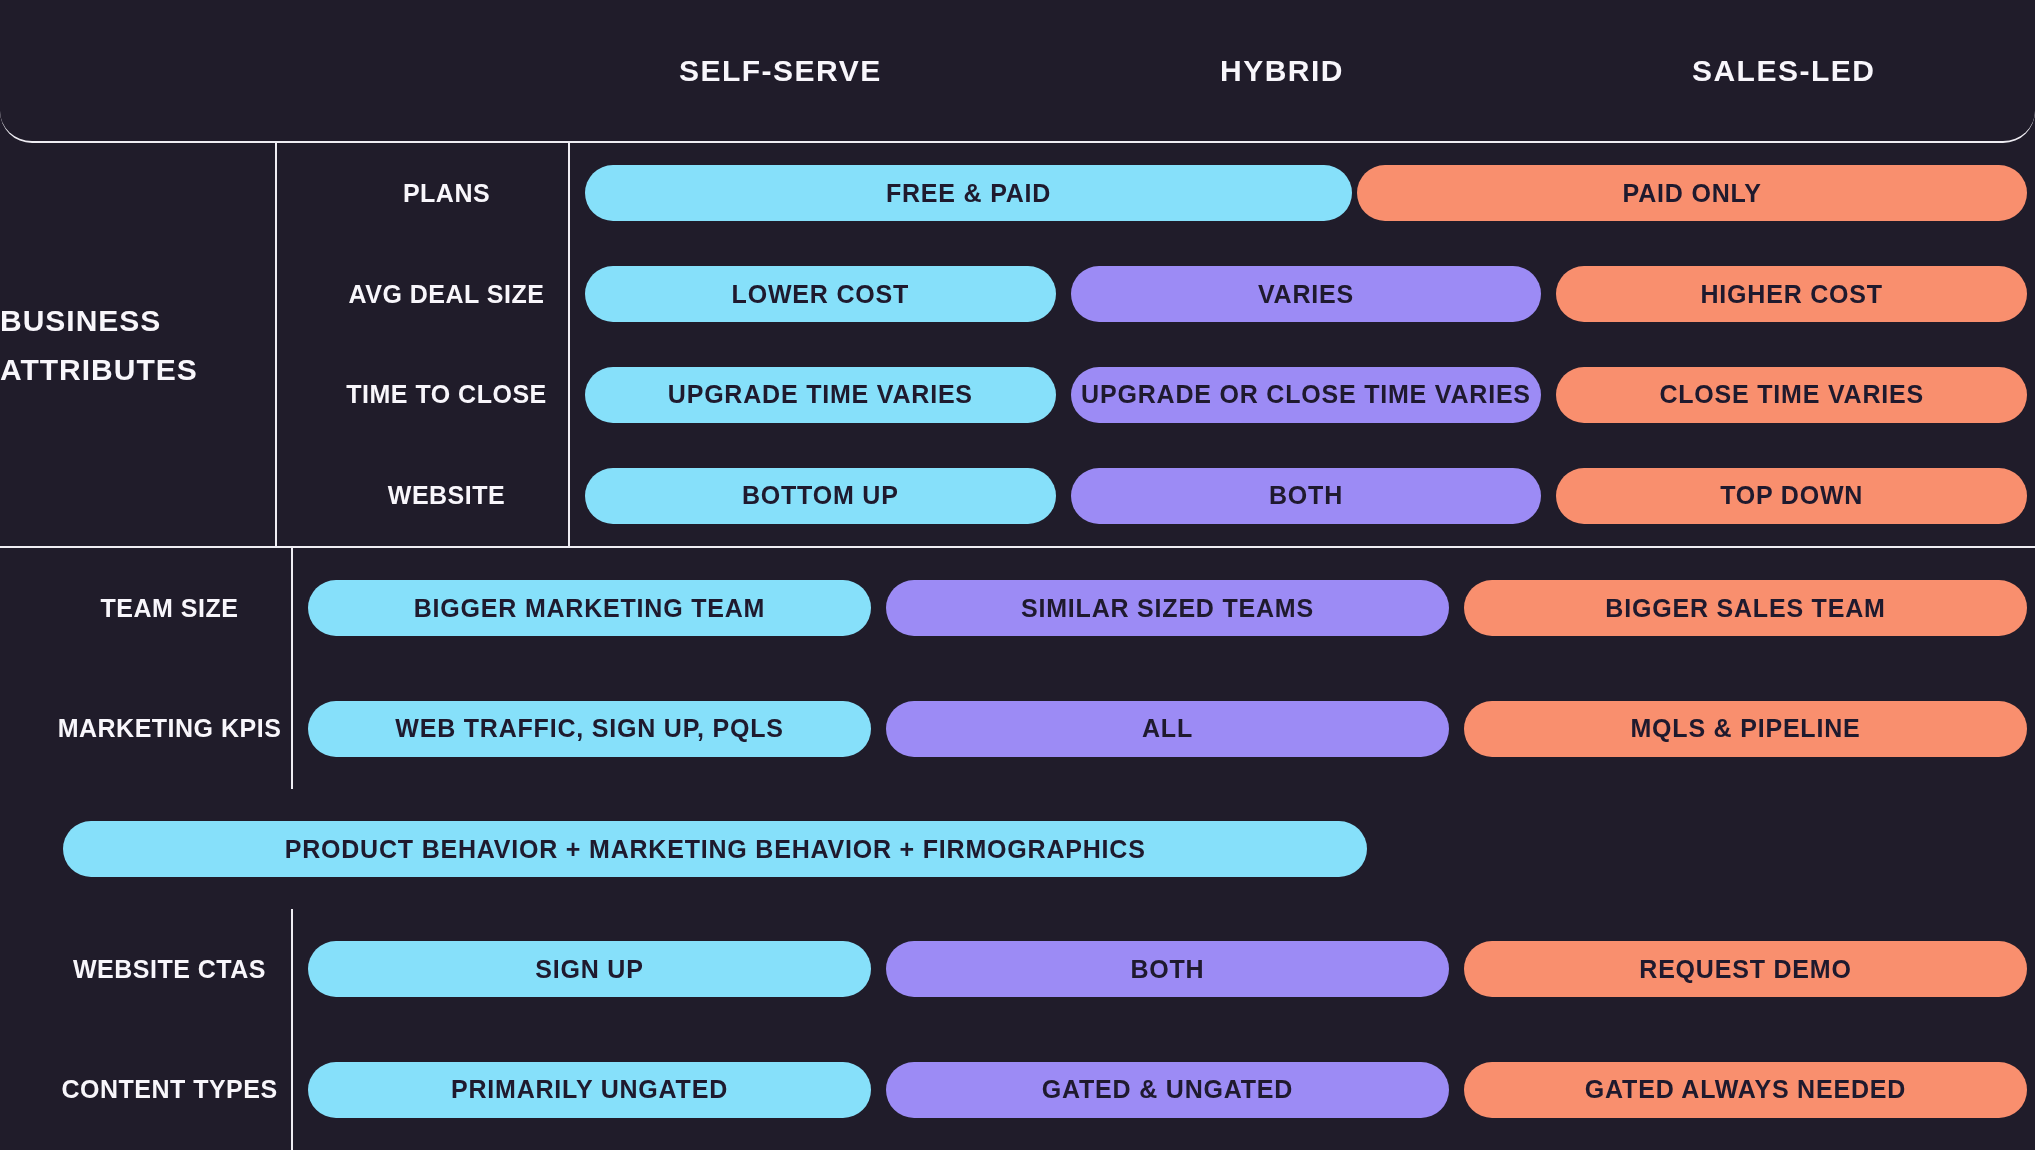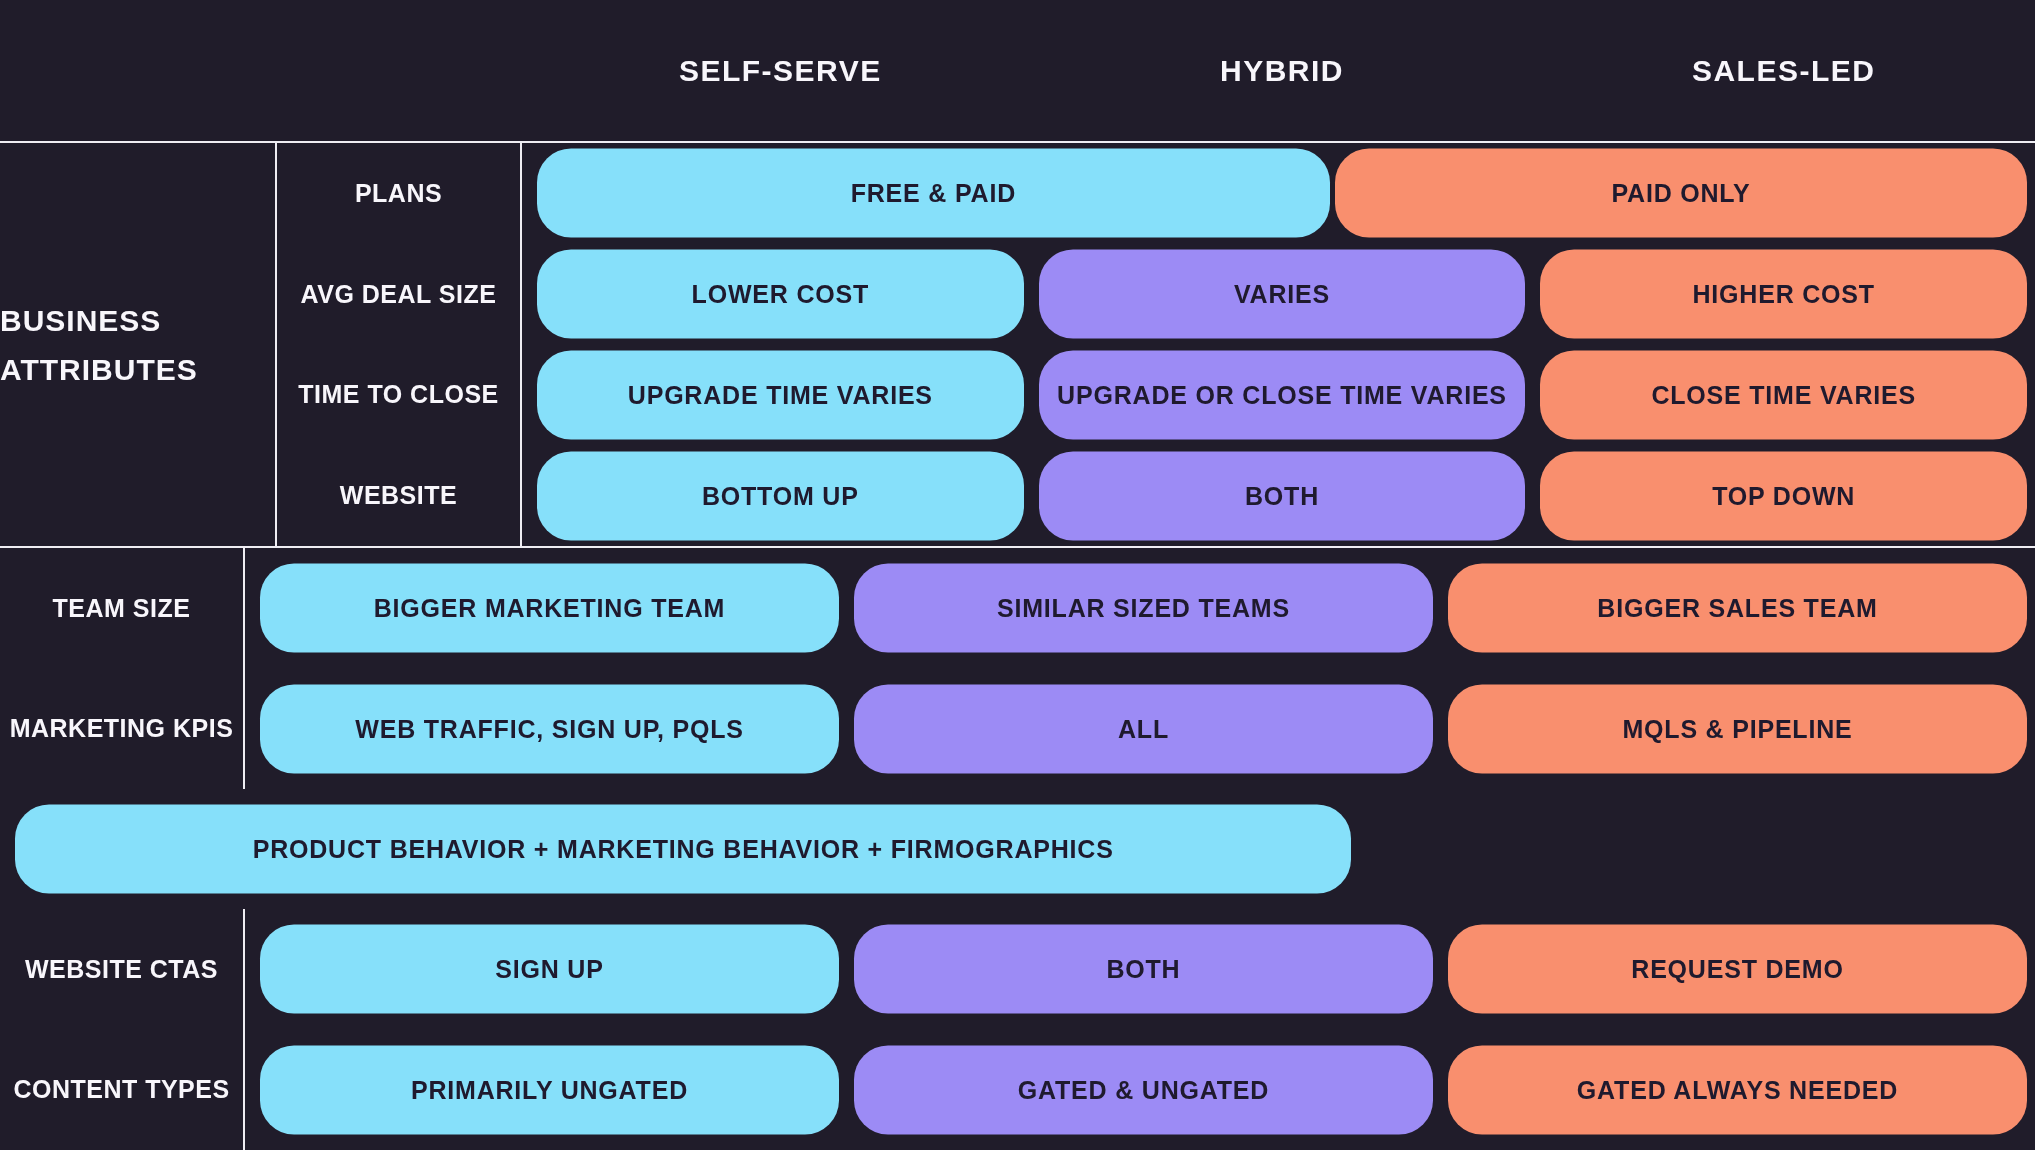--- a/index.html
+++ b/index.html
@@ -14,20 +14,21 @@
     width: 2035px;
     height: 1150px;
     background: var(--background, #201C2A);
   }
   
   .header-row {
     height: 143px;
     display: flex;
     padding: 0 8px 0 537px;
     border-bottom: 2px solid var(--divider, #EFEDF3);
+    border-radius: 32px;
   }
   .hcell {
     width: calc((100% - 30px) / 3);
     display: flex;
     align-items: center;
     justify-content: center;
     color: var(--label_text, #F8F6FB);
     font-size: 30px;
     font-weight: 700;
     letter-spacing: 1.5px;
@@ -46,21 +47,21 @@
     align-items: flex-start;
     justify-content: center;
     color: var(--label_text, #F8F6FB);
     font-size: 30px;
     font-weight: 700;
     line-height: 49px;
     letter-spacing: 1px;
     text-align: center;
   }
   .rows { flex: 1; display: flex; flex-direction: column; }
-  .row { flex: 1; display: flex; min-height: 0; }
+  .row { flex: 1; display: flex; min-height: 0; margin-left: 48px; }
   .row-label {
     width: 245px;
     border-right: 2px solid var(--divider, #EFEDF3);
     display: flex;
     align-items: center;
     justify-content: center;
     color: var(--label_text, #F8F6FB);
     font-size: 25px;
     font-weight: 700;
     letter-spacing: 0.5px;
@@ -72,21 +73,21 @@
     position: relative;
     margin-left: 15px;
     margin-right: 8px;
     --col: calc((100% - 30px) / 3);
   }
   
   .pill {
     position: absolute;
     top: 50%;
     transform: translateY(-50%);
-    height: 89px;
+    height: 56px;
     border-radius: 34px;
     display: flex;
     align-items: center;
     justify-content: center;
     color: var(--pill_text, #1F1A2E);
     font-size: 25px;
     font-weight: 700;
     letter-spacing: 0.8px;
     white-space: nowrap;
   }

